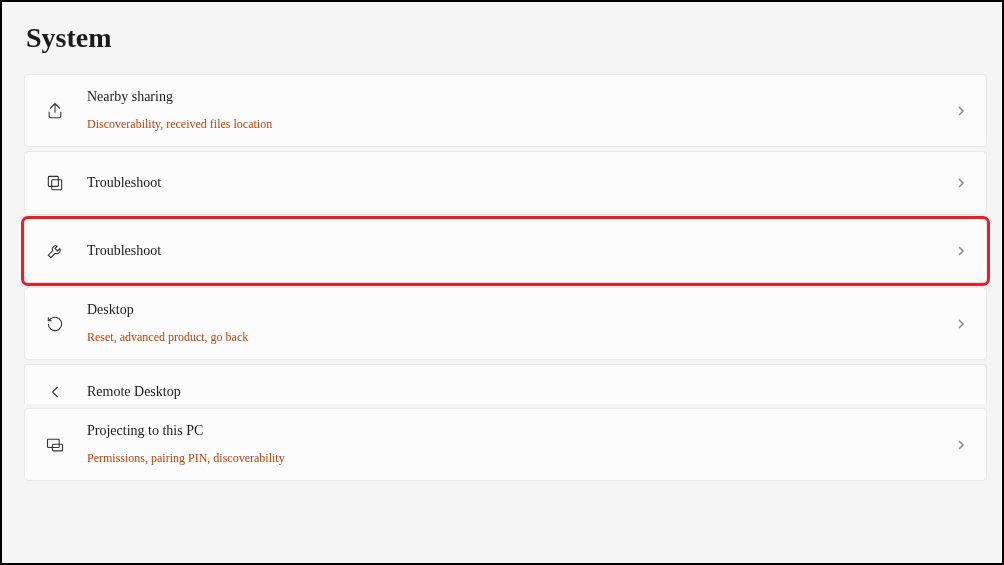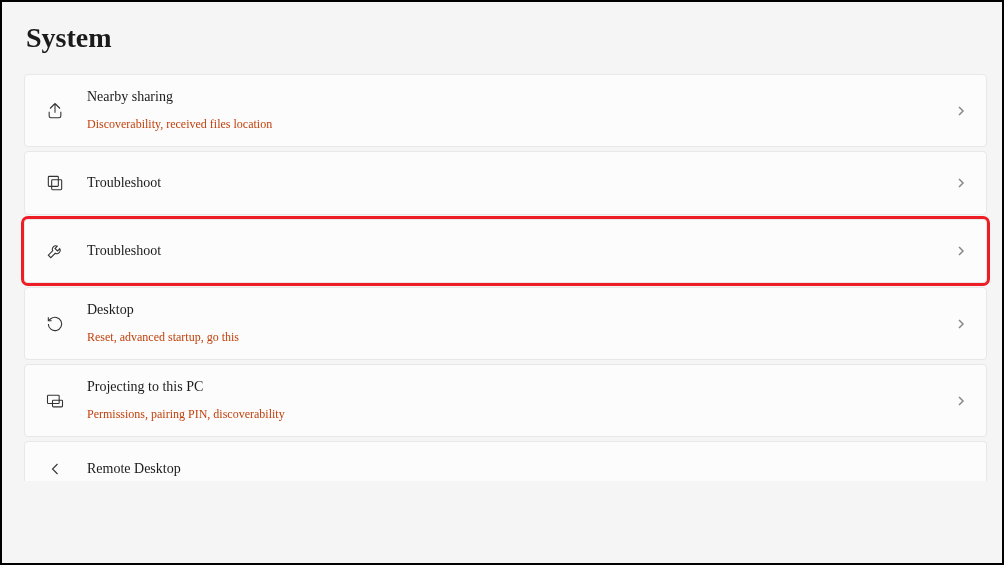--- a/index.html
+++ b/index.html
@@ -159,52 +159,52 @@
 
     <div class="setting-item">
       <span class="setting-icon">
         <svg viewBox="0 0 24 24">
             <path d="M4 12a8 8 0 1 0 3-6.3L4 8"></path>
             <path d="M4 4v4h4"></path>
           </svg>
       </span>
       <div class="setting-text">
         <span class="setting-title">Desktop</span>
-        <span class="setting-desc">Reset, advanced startup, go this</span>
-      </div>
-      <span class="chevron">
-        <svg viewBox="0 0 10 10">
-            <path d="M3 1 L7 5 L3 9"></path>
-          </svg>
-      </span>
+        <span class="setting-desc">Reset, advanced product, go back</span>
+      </div>
+      <span class="chevron">
+        <svg viewBox="0 0 10 10">
+            <path d="M3 1 L7 5 L3 9"></path>
+          </svg>
+      </span>
+    </div>
+
+    <div class="setting-item partial">
+      <span class="setting-icon">
+        <svg viewBox="0 0 24 24">
+            <path d="M15 6 L9 12 L15 18"></path>
+          </svg>
+      </span>
+      <div class="setting-text">
+        <span class="setting-title">Remote Desktop</span>
+      </div>
     </div>
 
     <div class="setting-item">
       <span class="setting-icon">
         <svg viewBox="0 0 24 24">
             <rect x="3" y="5" width="14" height="10" rx="1"></rect>
             <rect x="9" y="11" width="12" height="8" rx="1"></rect>
           </svg>
       </span>
       <div class="setting-text">
         <span class="setting-title">Projecting to this PC</span>
         <span class="setting-desc">Permissions, pairing PIN, discoverability</span>
       </div>
       <span class="chevron">
         <svg viewBox="0 0 10 10">
             <path d="M3 1 L7 5 L3 9"></path>
           </svg>
       </span>
     </div>
 
-    <div class="setting-item partial">
-      <span class="setting-icon">
-        <svg viewBox="0 0 24 24">
-            <path d="M15 6 L9 12 L15 18"></path>
-          </svg>
-      </span>
-      <div class="setting-text">
-        <span class="setting-title">Remote Desktop</span>
-      </div>
-    </div>
-
   </div>
 </div>
 
 </body></html>

